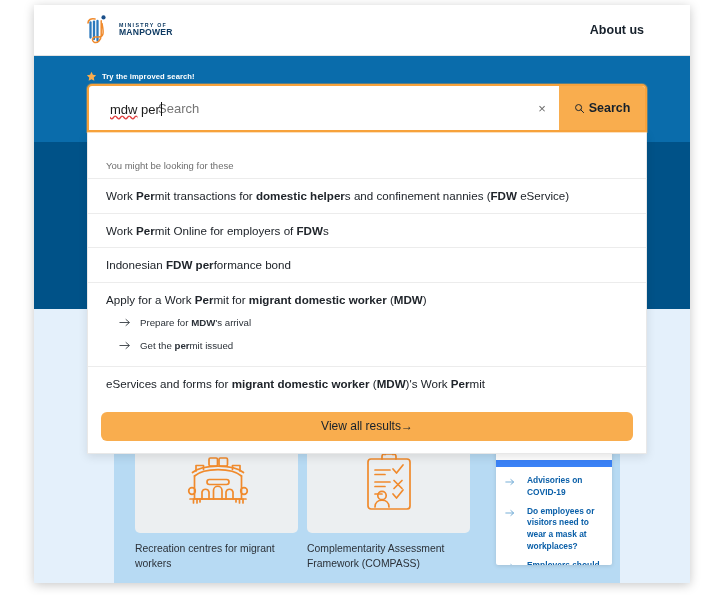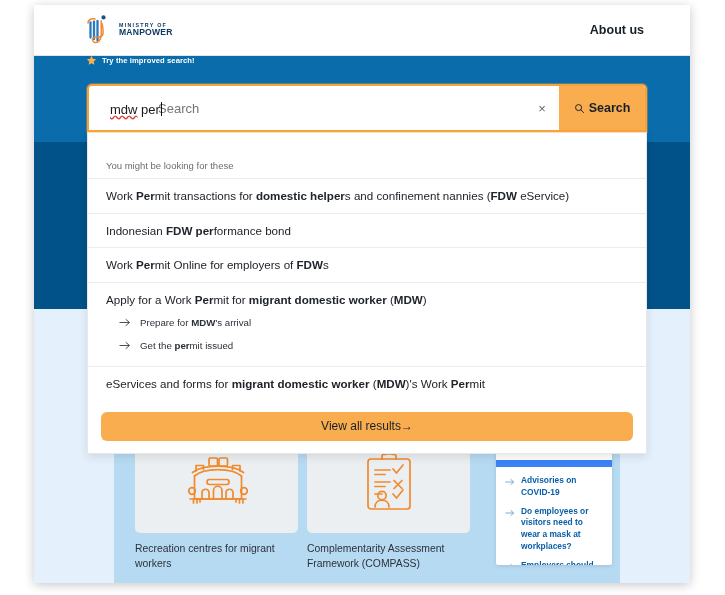--- a/index.html
+++ b/index.html
@@ -81,21 +81,21 @@
   #band-light {
     position: absolute;
     left: 0; top: 304px;
     width: 656px; height: 274px;
     background: #e4f0fb;
   }
 
   
   #search-hint {
     position: absolute;
-    left: 52px; top: 50px;
+    left: 52px; top: 66px;
     display: flex;
     align-items: center;
     gap: 5px;
     z-index: 30;
   }
   #star-icon { width: 11px; height: 11px; display: block; }
   #search-hint-label {
     font-size: 7.6px;
     color: #ffffff;
     font-weight: bold;
@@ -304,21 +304,21 @@
   #useful-links-title {
     font-size: 10.3px;
     font-weight: bold;
     color: #16202b;
     padding: 10px 0 8px 12px;
     border-bottom: 7px solid #3b82f6;
   }
   #useful-links-list { padding: 8px 10px 0 9px; }
   .useful-link-row {
     display: flex;
-    gap: 6px;
+    gap: 12px;
     margin-bottom: 7px;
     cursor: pointer;
   }
   .useful-arrow-icon { width: 10px; height: 8px; display: block; flex: none; margin-top: 3px; }
   .useful-link-text {
     font-size: 8.4px;
     font-weight: bold;
     color: #0a5fa8;
     line-height: 1.4;
   }
@@ -374,24 +374,24 @@
       </button>
     </div>
 
     <div id="suggestions-panel">
       <div id="suggestions-heading">You might be looking for these</div>
       <div id="suggestions-list">
           <div class="suggestion-row">
             <div>Work <b>Per</b>mit transactions for <b>domestic helper</b>s and confinement nannies (<b>FDW</b> eService)</div>
           </div>
           <div class="suggestion-row">
+            <div>Work <b>Per</b>mit Online for employers of <b>FDW</b>s</div>
+          </div>
+          <div class="suggestion-row">
             <div>Indonesian <b>FDW per</b>formance bond</div>
-          </div>
-          <div class="suggestion-row">
-            <div>Work <b>Per</b>mit Online for employers of <b>FDW</b>s</div>
           </div>
           <div class="suggestion-row">
             <div>Apply for a Work <b>Per</b>mit for <b>migrant domestic worker</b> (<b>MDW</b>)</div>
             <div class="sub-links">
               <div class="sub-link-row">
                 <svg class="sub-arrow-icon" viewBox="0 0 24 18">
                   <line x1="1" y1="9" x2="20" y2="9" stroke="#2b3138" stroke-width="1.7"></line>
                   <polyline points="14,3 21,9 14,15" fill="none" stroke="#2b3138" stroke-width="1.7" stroke-linecap="round" stroke-linejoin="round"></polyline>
                 </svg>
                 <span>Prepare for <b>MDW</b>'s arrival</span>

